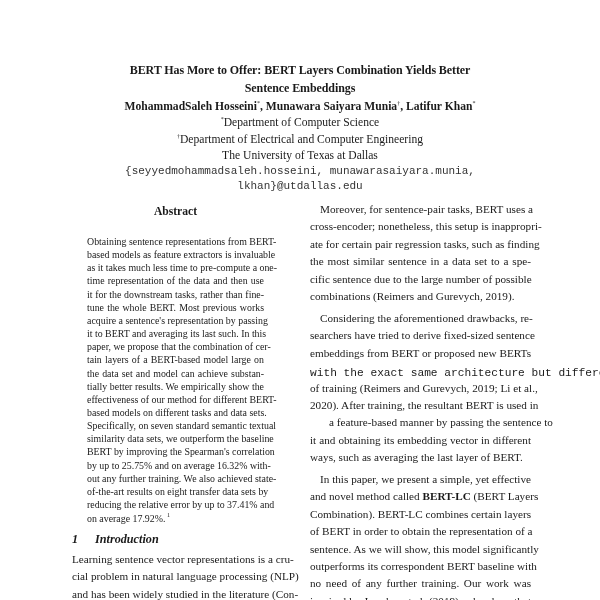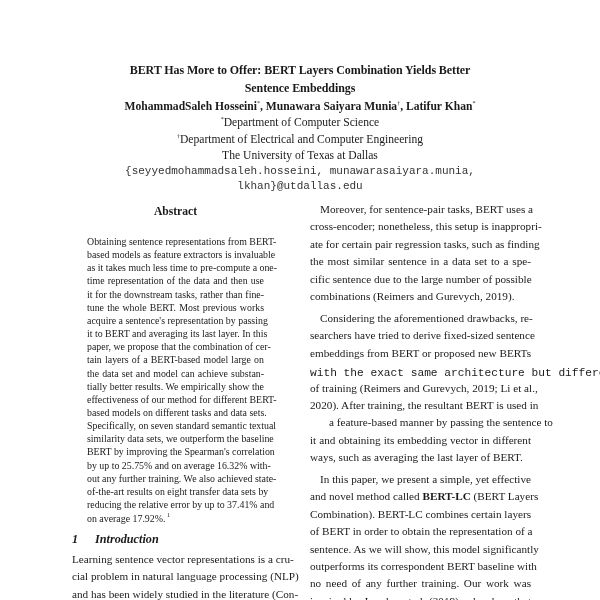--- a/index.html
+++ b/index.html
@@ -51,21 +51,21 @@
 
   <div class="abs abs-heading" style="top:205px;">Abstract</div>
   <div id="abstract-body">
       <div class="abs abstract-line" style="top: 236px;">Obtaining sentence representations from BERT-</div>
       <div class="abs abstract-line" style="top: 249.15px;">based models as feature extractors is invaluable</div>
       <div class="abs abstract-line" style="top: 262.3px;">as it takes much less time to pre-compute a one-</div>
       <div class="abs abstract-line" style="top: 275.45px;">time representation of the data and then use</div>
       <div class="abs abstract-line" style="top: 288.6px;">it for the downstream tasks, rather than fine-</div>
       <div class="abs abstract-line" style="top: 301.75px;">tune the whole BERT. Most previous works</div>
       <div class="abs abstract-line" style="top: 314.9px;">acquire a sentence's representation by passing</div>
-      <div class="abs abstract-line" style="top: 328.05px;">it to BERT and averaging its last layer. In this</div>
+      <div class="abs abstract-line" style="top: 328.05px;">it to BERT and averaging its last such. In this</div>
       <div class="abs abstract-line" style="top: 341.2px;">paper, we propose that the combination of cer-</div>
       <div class="abs abstract-line" style="top: 354.35px;">tain layers of a BERT-based model large on</div>
       <div class="abs abstract-line" style="top: 367.5px;">the data set and model can achieve substan-</div>
       <div class="abs abstract-line" style="top: 380.65px;">tially better results. We empirically show the</div>
       <div class="abs abstract-line" style="top: 393.8px;">effectiveness of our method for different BERT-</div>
       <div class="abs abstract-line" style="top: 406.95px;">based models on different tasks and data sets.</div>
       <div class="abs abstract-line" style="top: 420.1px;">Specifically, on seven standard semantic textual</div>
       <div class="abs abstract-line" style="top: 433.25px;">similarity data sets, we outperform the baseline</div>
       <div class="abs abstract-line" style="top: 446.4px;">BERT by improving the Spearman's correlation</div>
       <div class="abs abstract-line" style="top: 459.55px;">by up to 25.75% and on average 16.32% with-</div>

